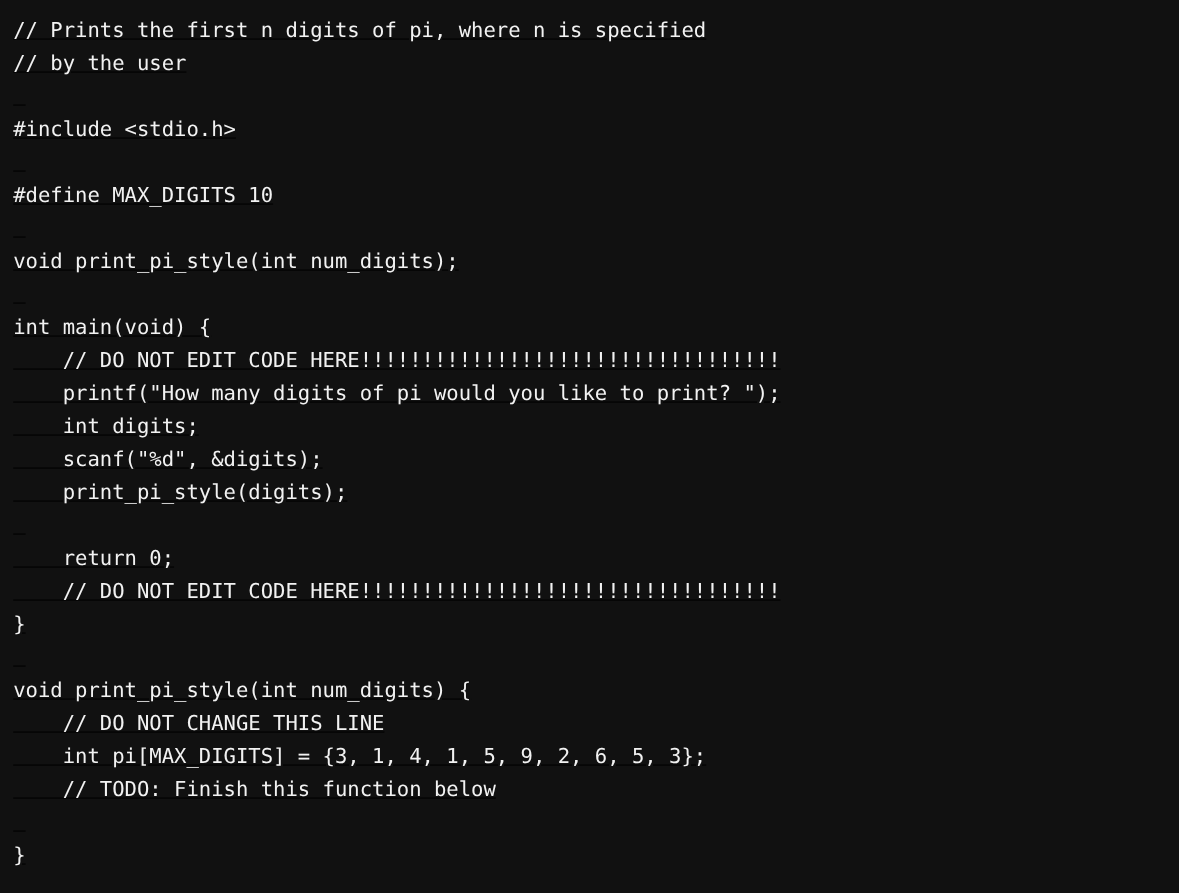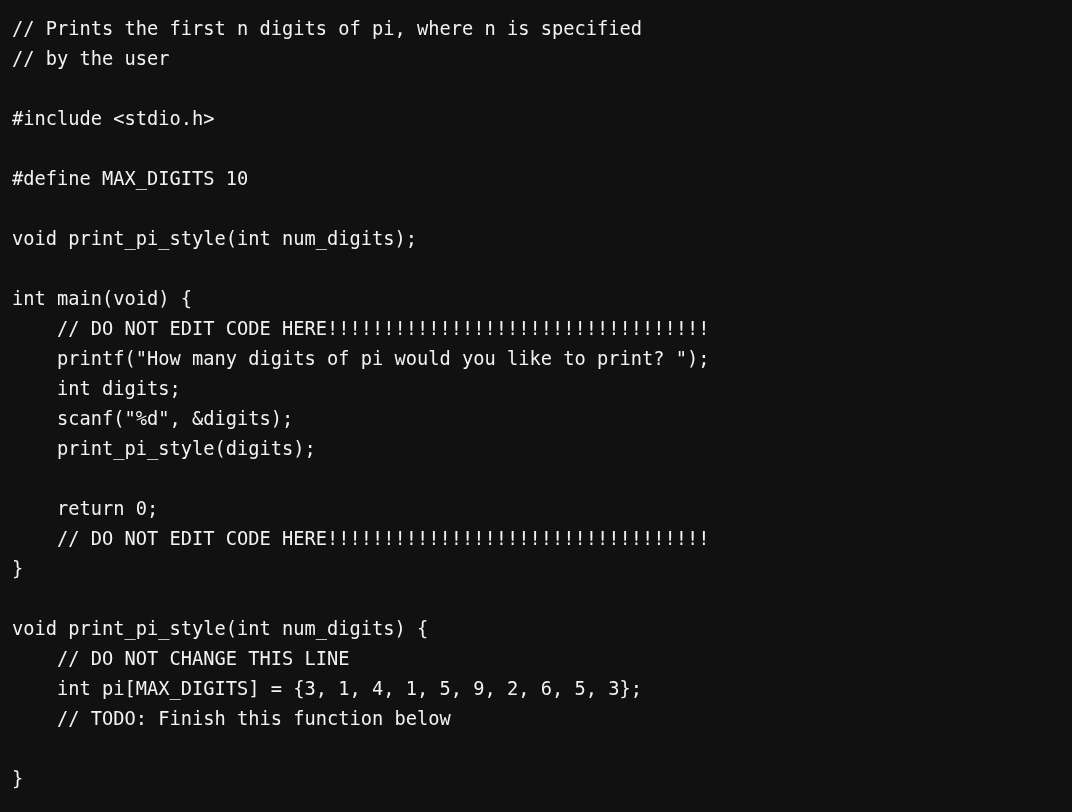--- a/index.html
+++ b/index.html
@@ -14,20 +14,21 @@
     overflow: hidden;
   }
 
   #code-editor {
     width: 980px;
     height: 812px;
     background: #111111;
     box-sizing: border-box;
     padding: 14px 0 0 12px;
     overflow: hidden;
+    text-decoration: underline;
   }
 
   .code-block {
     font-family: "DejaVu Sans Mono", "Liberation Mono", monospace;
     font-size: 18.7px;
     line-height: 30px;
     color: #f2f2f2;
     white-space: pre;
     letter-spacing: 0;
     margin: 0;

